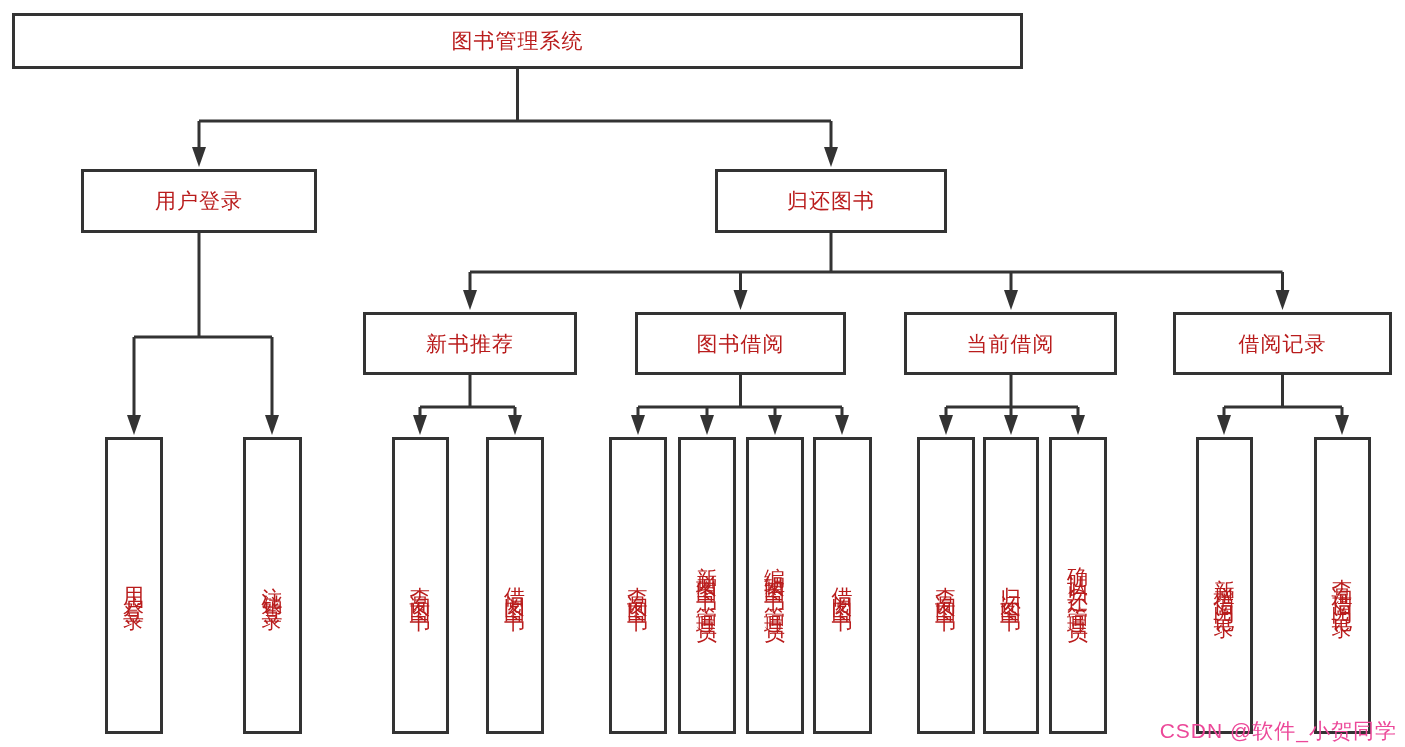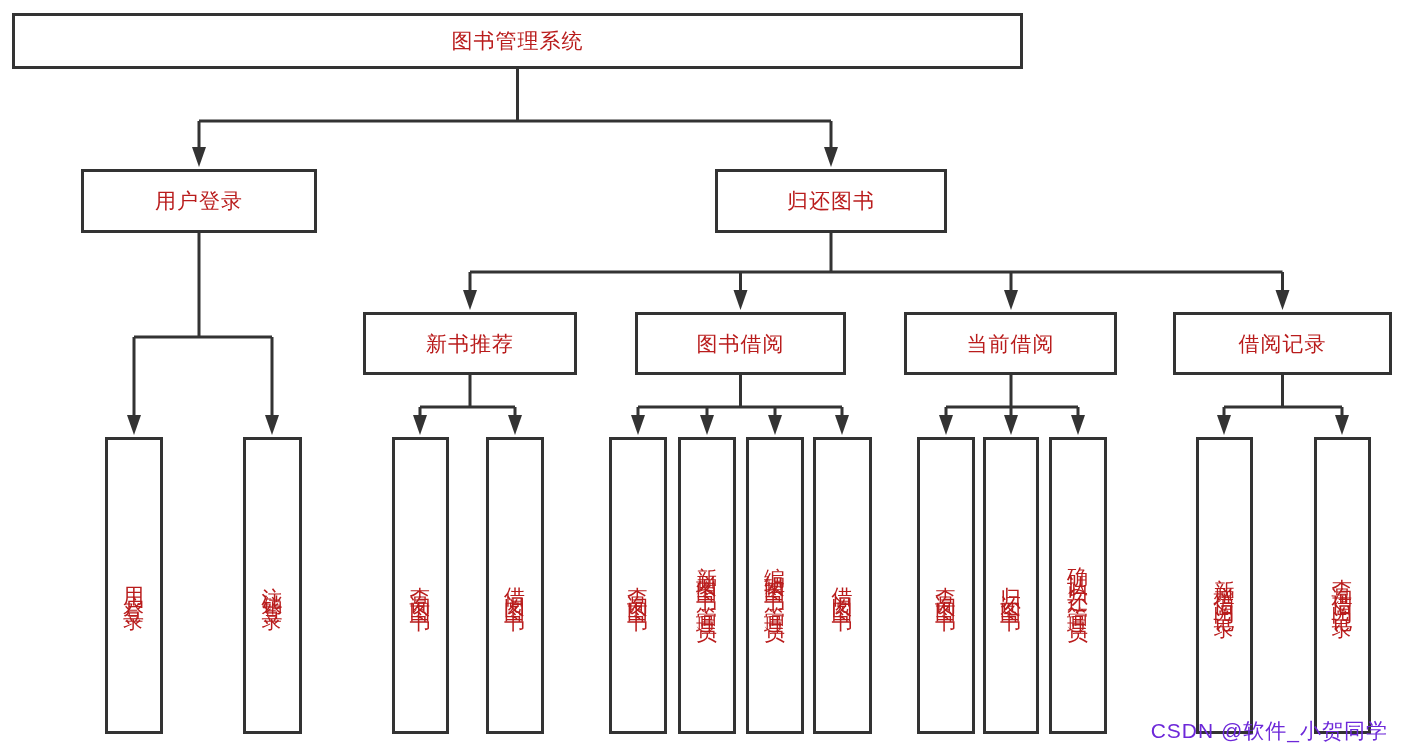--- a/index.html
+++ b/index.html
@@ -68,24 +68,24 @@
   .n-c2 { left: 678px;  width: 58px; }
   .n-c3 { left: 746px;  width: 58px; }
   .n-c4 { left: 813px;  width: 59px; }
   .n-d1 { left: 917px;  width: 58px; }
   .n-d2 { left: 983px;  width: 56px; }
   .n-d3 { left: 1049px; width: 58px; }
   .n-e1 { left: 1196px; width: 57px; }
   .n-e2 { left: 1314px; width: 57px; }
   .watermark {
     position: absolute;
-    right: 17px;
+    right: 8px;
     bottom: 2px;
     font-size: 21px;
-    color: #6d28d9;
+    color: #ec4899;
     letter-spacing: 1px;
     white-space: nowrap;
   }
 </style>
 </head>
 <body>
 
 <div class="stage">
 
   <svg class="connectors" viewBox="0 0 1405 747" xmlns="http://www.w3.org/2000/svg">

